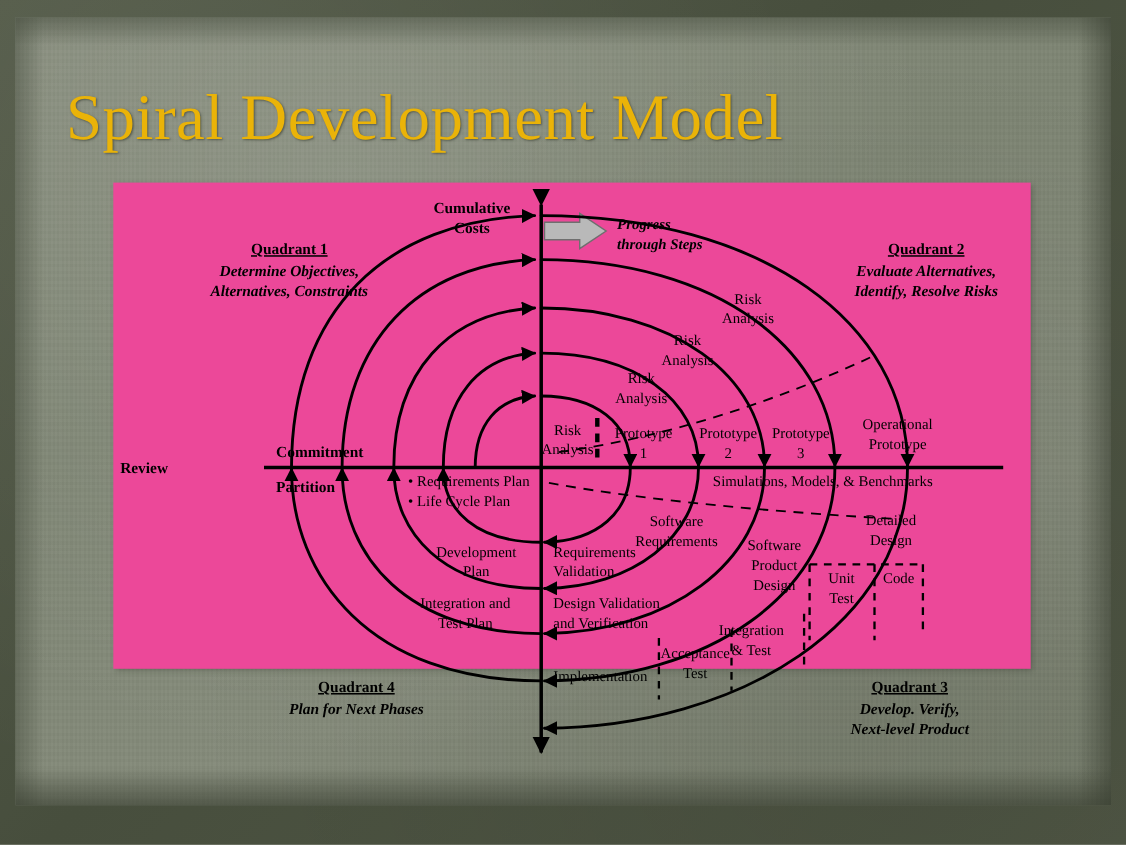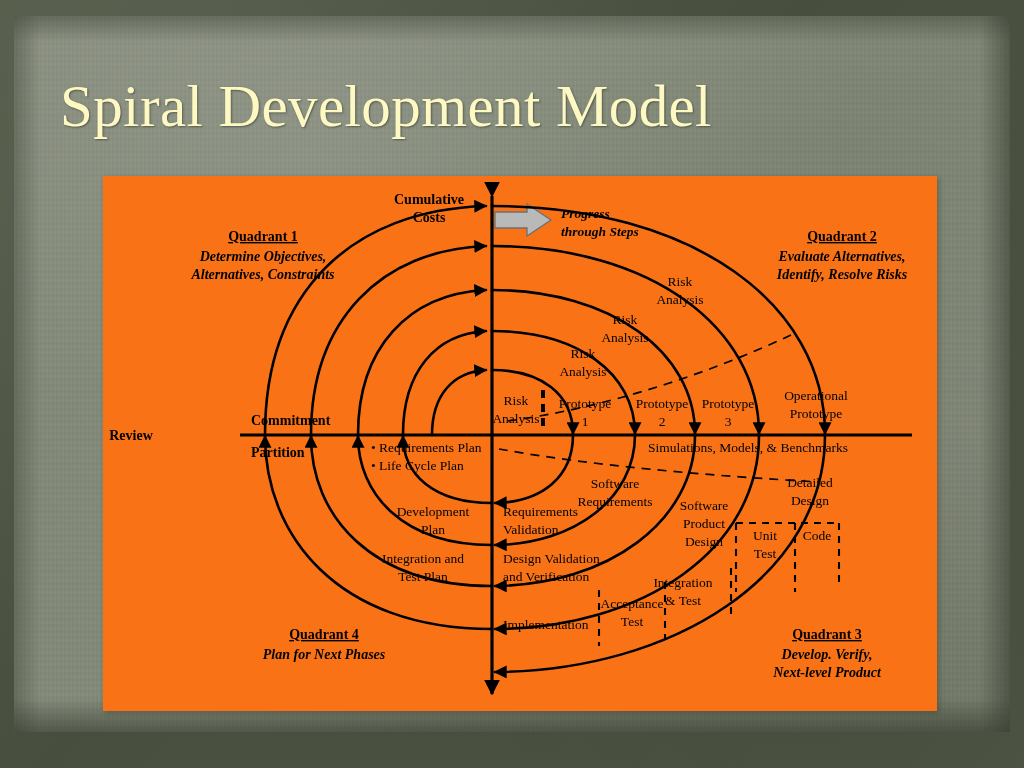--- a/index.html
+++ b/index.html
@@ -73,34 +73,34 @@
   }
 
   
   #title {
     position: absolute;
     left: 60px;
     top: 76px;
     font-family: "Liberation Serif", serif;
     font-size: 59px;
     line-height: 1.05;
-    color: #fef9c3;
+    color: #eab308;
     letter-spacing: 0.4px;
     text-shadow: 1px 1px 2px rgba(40,46,34,0.55);
     white-space: nowrap;
   }
 
   
   #panel {
     position: absolute;
     left: 103px;
-    top: 176px;
+    top: 166px;
     width: 834px;
-    height: 535px;
-    background: #f97316;
+    height: 442px;
+    background: #ec4899;
     box-shadow: 2px 2px 5px rgba(40,46,34,0.35);
   }
   #diagram {
     display: block;
     width: 834px;
     height: 535px;
   }
 
   
   .lbl {

